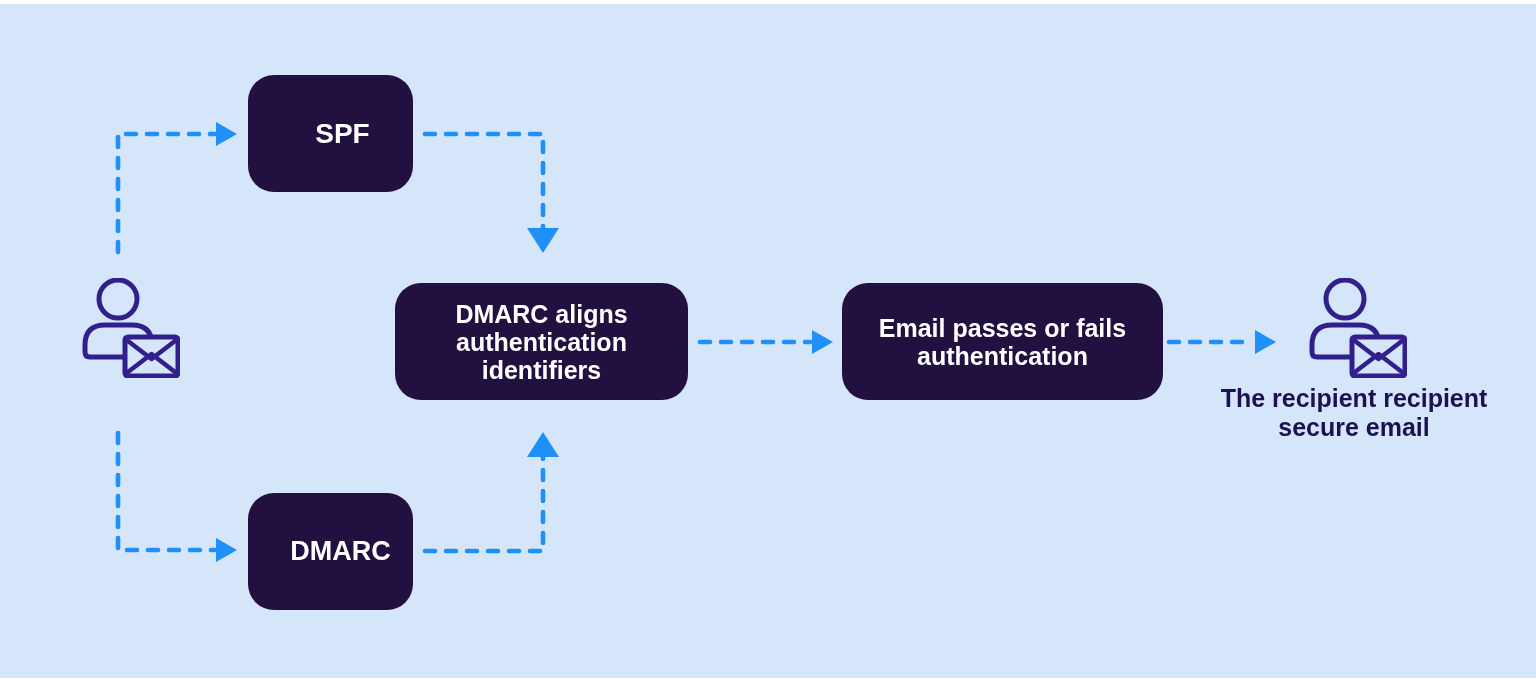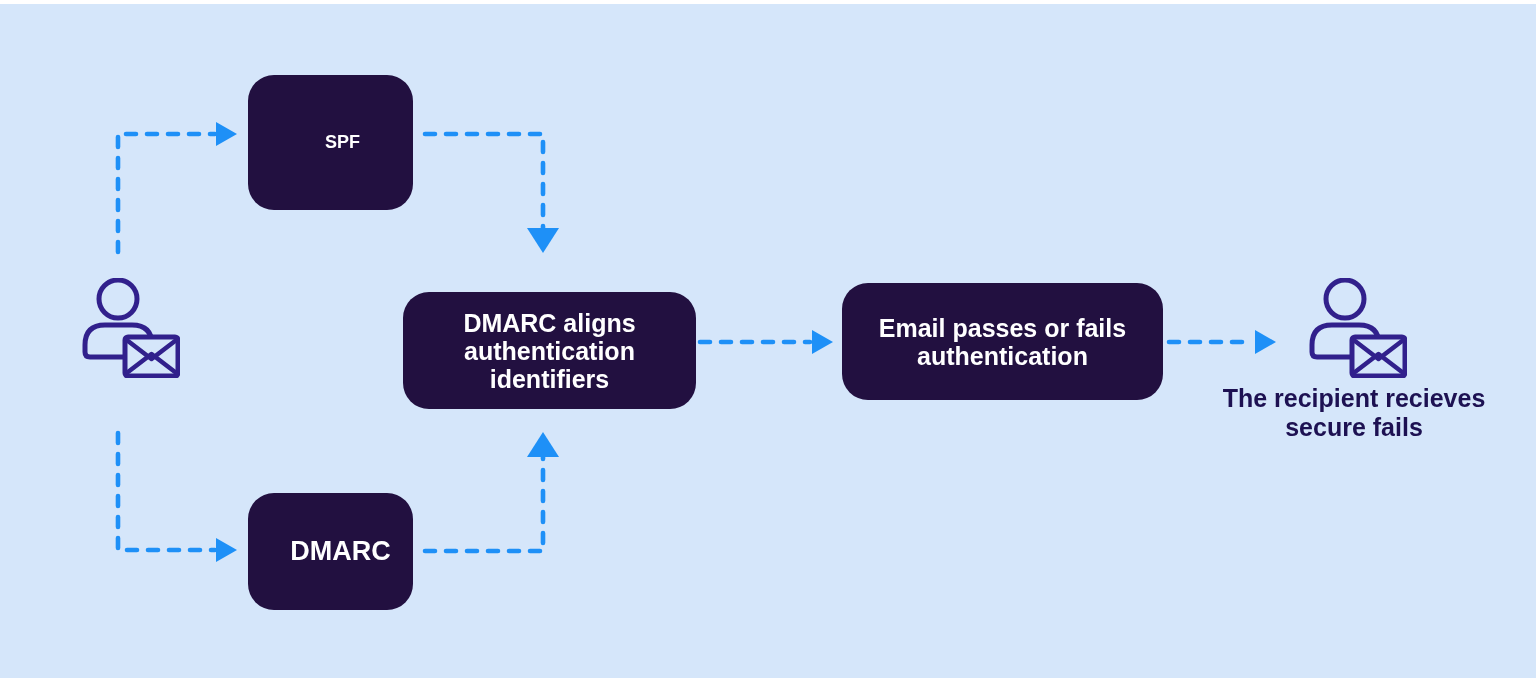--- a/index.html
+++ b/index.html
@@ -36,23 +36,23 @@
     color:var(--node_text);
     border-radius:26px;
     display:flex;
     align-items:center;
     justify-content:center;
     text-align:center;
     font-weight:700;
     box-sizing:border-box;
   }
   .node .node-label{display:block;}
-  .node-spf   {left:248px;top:75px; width:165px;height:135px;font-size:18px;padding-left:24px;}
+  .node-spf   {left:248px;top:75px; width:165px;height:117px;font-size:28px;padding-left:24px;}
   .node-dmarc {left:248px;top:493px;width:165px;height:117px;font-size:27px;padding-left:20px;}
-  .node-aligns{left:395px;top:292px;width:293px;height:117px;font-size:25px;line-height:28px;padding:12px 28px;margin-left:8px;}
+  .node-aligns{left:395px;top:283px;width:293px;height:117px;font-size:25px;line-height:28px;padding:12px 28px;}
   .node-passes{left:842px;top:283px;width:321px;height:117px;font-size:25px;line-height:28px;padding:0 14px;}
 
   .caption{
     position:absolute;
     color:var(--label_text);
     font-weight:700;
     font-size:25px;
     line-height:29px;
     text-align:center;
   }
@@ -122,21 +122,21 @@
     <g>
       <path class="icon-line" d="M 25 47 L 52 47 Q 72 47 72 67 L 72 74 Q 72 79 67 79 L 10 79 Q 5 79 5 74 L 5 67 Q 5 47 25 47 Z"></path>
       <circle class="icon-line" cx="38" cy="21" r="19"></circle>
     </g>
     <g>
       <rect class="icon-env-rect" x="45" y="59" width="53" height="39" rx="3"></rect>
       <path class="icon-env-flap" d="M 48 63 L 71.5 81 L 95 63 M 48 94 L 71.5 76 L 95 94"></path>
     </g>
   </svg>
 
-  <div class="caption caption-recipient">The recipient recieves secure fails</div>
+  <div class="caption caption-recipient">The recipient recipient secure email</div>
 
   <div class="node node-spf">
     <span class="node-label">SPF</span>
   </div>
   <div class="node node-dmarc">
     <span class="node-label">DMARC</span>
   </div>
   <div class="node node-aligns">
     <span class="node-label">DMARC aligns authentication identifiers</span>
   </div>

